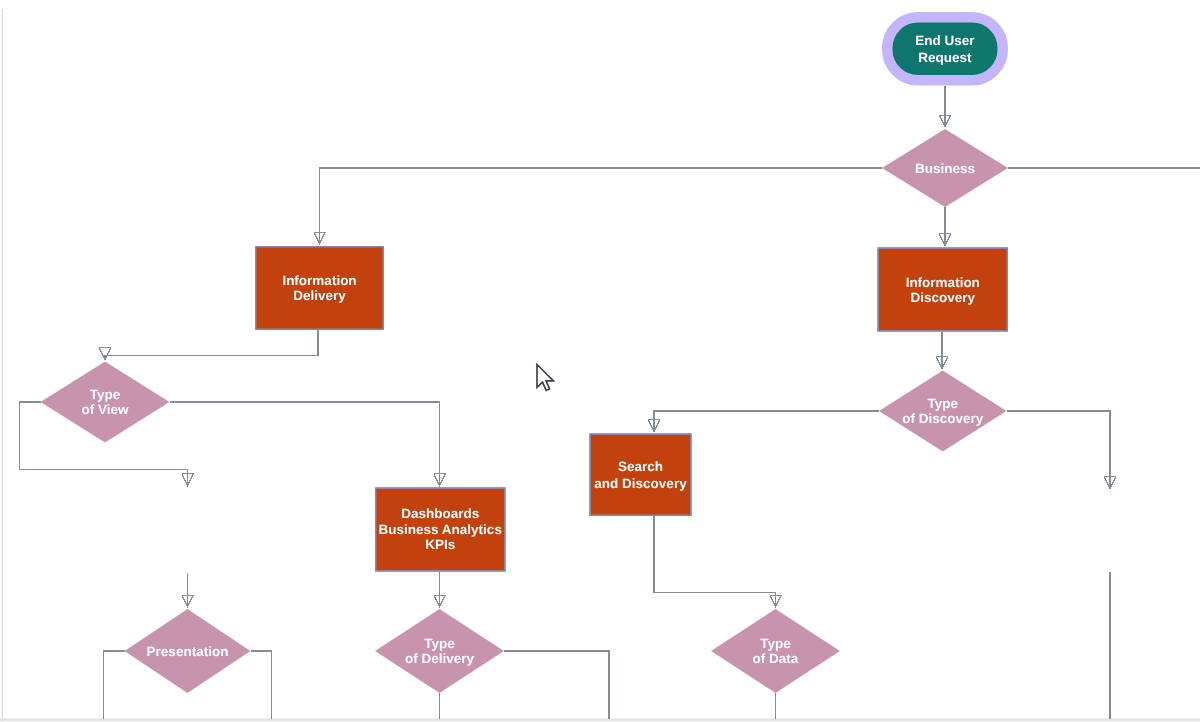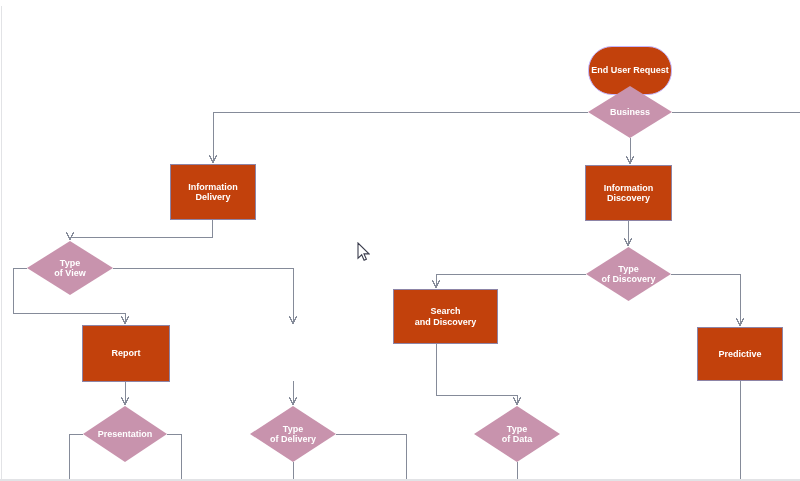--- a/index.html
+++ b/index.html
@@ -8,21 +8,21 @@
   .canvas{position:relative;width:800px;height:481px;background:#ffffff;}
   .edge-line{position:absolute;background:#e2e3e6;}
   .connectors{position:absolute;left:0;top:0;width:800px;height:481px;}
   .connectors path{stroke:#858b99;stroke-width:1;fill:none;shape-rendering:crispEdges;}
   .node{position:absolute;display:flex;align-items:center;justify-content:center;
         box-sizing:border-box;text-align:center;}
   .lbl{white-space:pre-line;color:#ffffff;font-size:9px;line-height:10.5px;
        font-weight:bold;letter-spacing:0;}
   .process{background:#c2410c;border:1px solid #8d84a6;}
   .decision{background:#c893ad;clip-path:polygon(50% 0%,100% 50%,50% 100%,0% 50%);}
-  .terminator{background:#c2410c;border:1px solid #c4b5fd;border-radius:24px;margin-top:38px;}
+  .terminator{background:#0f766e;border:7px solid #c4b5fd;border-radius:24px;}
   .cursor{position:absolute;left:356px;top:242px;width:14px;height:21px;}
 </style>
 </head>
 <body>
 
 <div class="canvas">
 
   <div class="edge-line" style="left:1px;top:6px;width:1px;height:475px;"></div>
   <div class="edge-line" style="left:0;top:479px;width:800px;height:2px;"></div>
 
@@ -74,33 +74,32 @@
   <div class="node decision" style="left:27px;top:241px;width:86px;height:54px;">
     <span class="lbl">Type
 of View</span>
   </div>
 
   <div class="node decision" style="left:586px;top:247px;width:85px;height:54px;">
     <span class="lbl">Type
 of Discovery</span>
   </div>
 
-  <div class="node process" style="left:393px;top:289px;width:105px;height:55px;">
+  <div class="node process" style="left:393px;top:289px;width:68px;height:55px;">
     <span class="lbl">Search
 and Discovery</span>
   </div>
 
-  <div class="node process" style="left:82px;top:325px;width:88px;height:57px;">
-    <span class="lbl">Report</span>
+
+  <div class="node process" style="left:250px;top:325px;width:87px;height:56px;">
+    <span class="lbl">Dashboards
+Business Analytics
+KPIs</span>
   </div>
 
-
-  <div class="node process" style="left:697px;top:327px;width:86px;height:54px;">
-    <span class="lbl">Predictive</span>
-  </div>
 
   <div class="node decision" style="left:83px;top:406px;width:84px;height:56px;">
     <span class="lbl">Presentation</span>
   </div>
 
   <div class="node decision" style="left:250px;top:406px;width:86px;height:56px;">
     <span class="lbl">Type
 of Delivery</span>
   </div>
 

